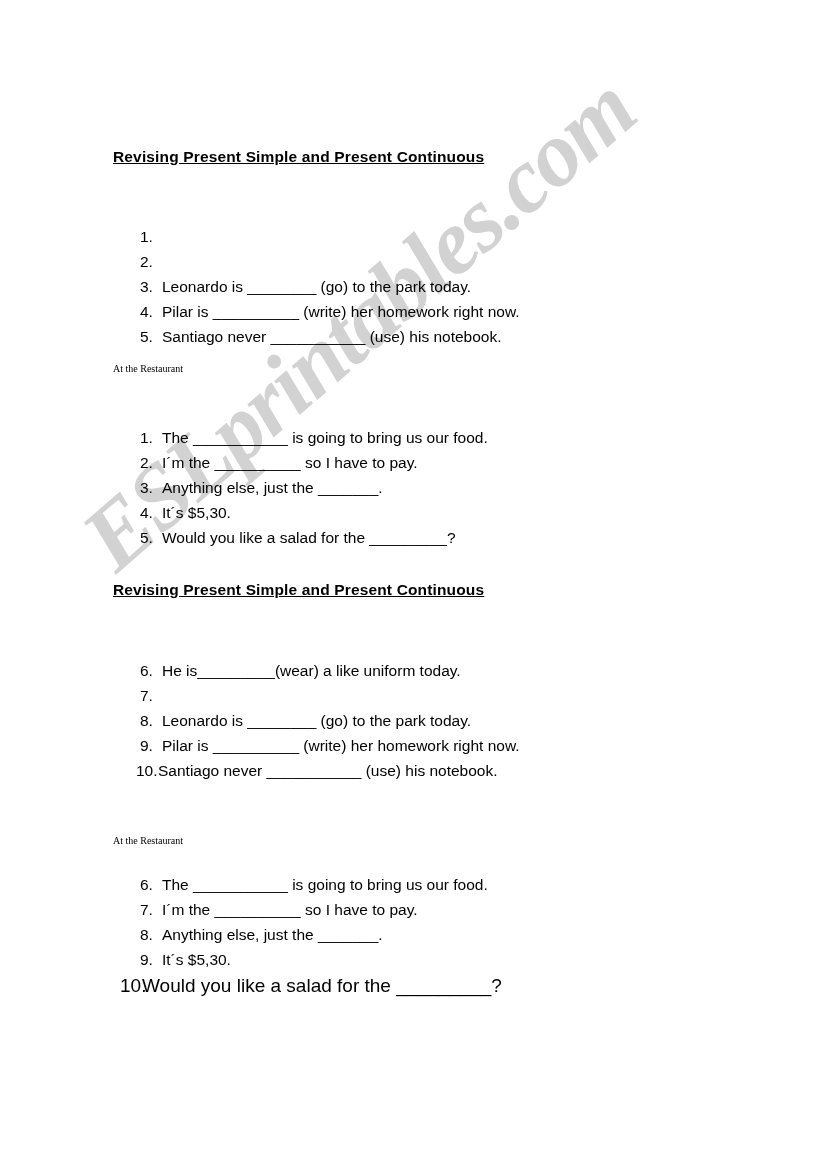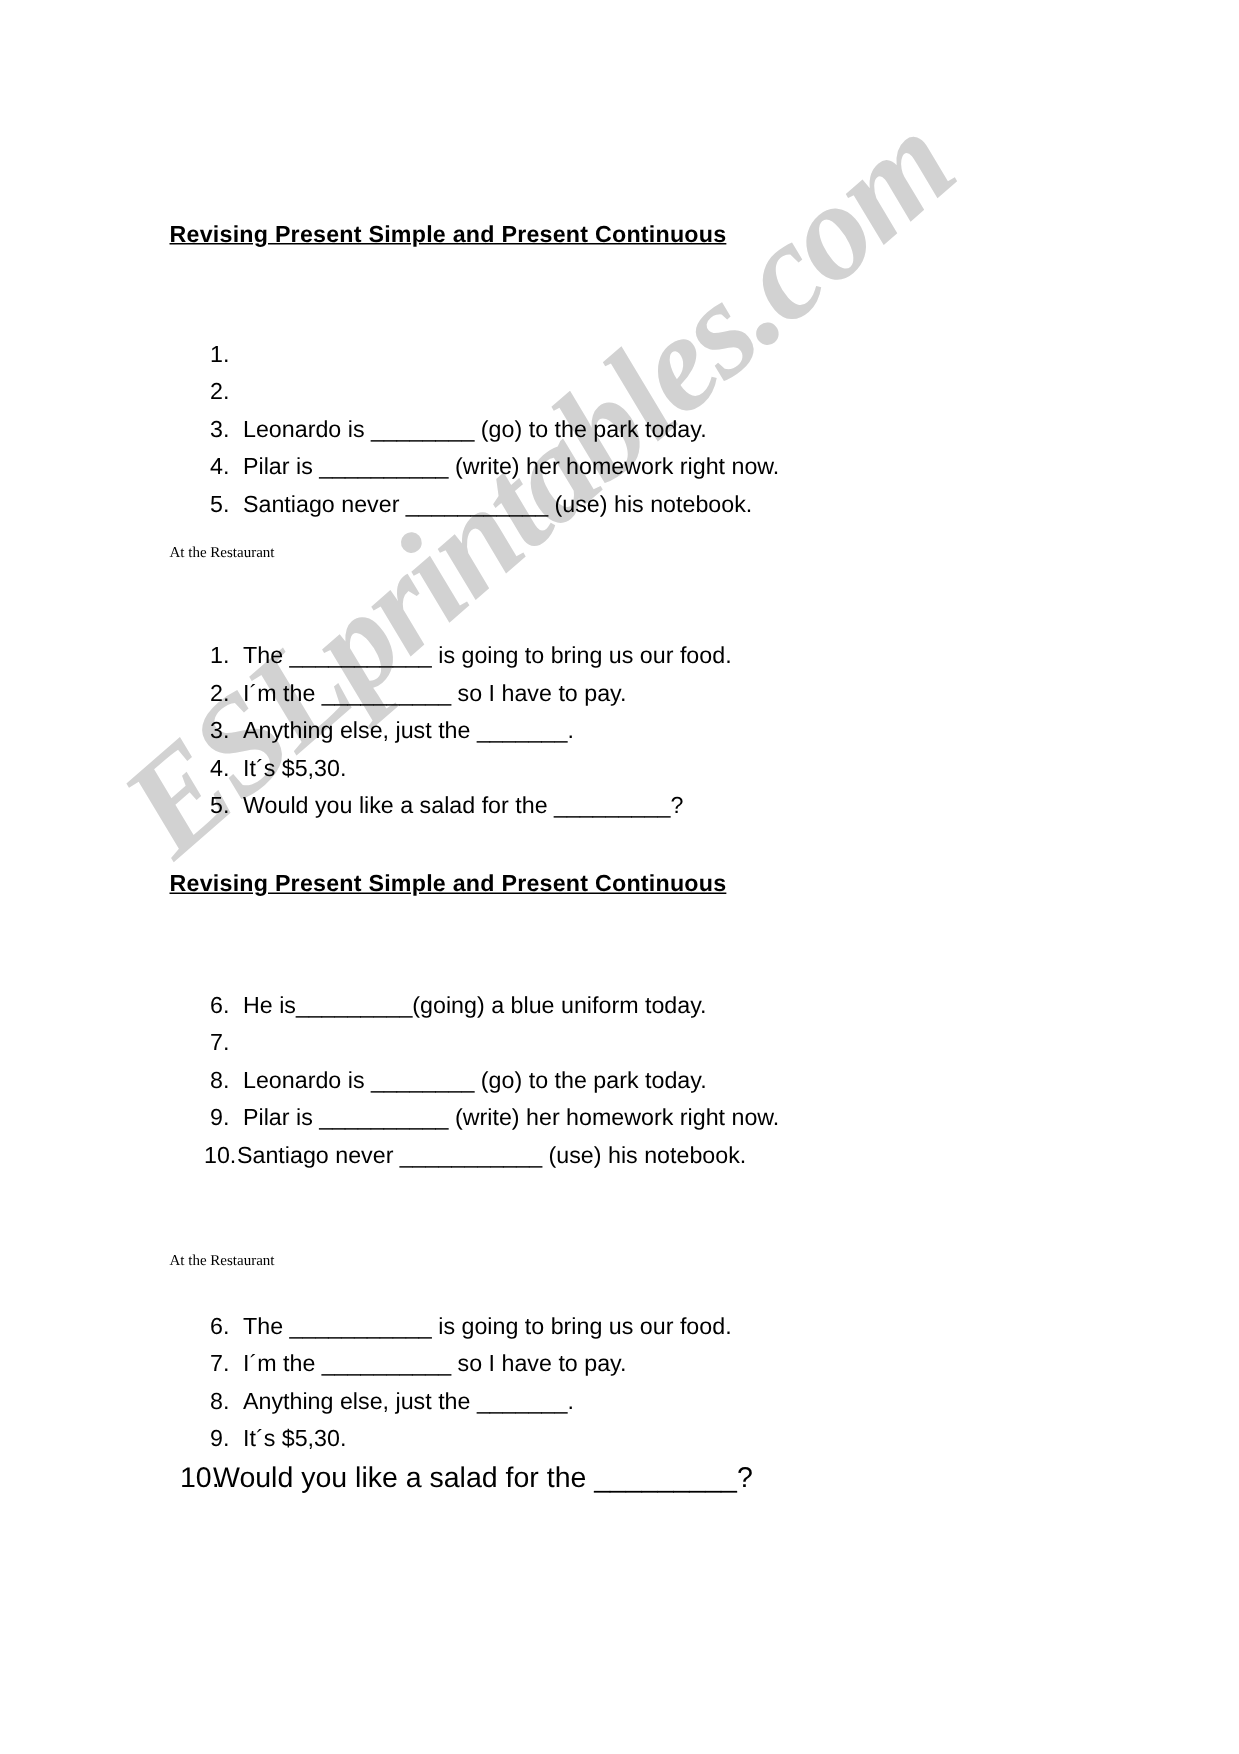--- a/index.html
+++ b/index.html
@@ -153,21 +153,21 @@
         <span class="num">5.</span>
         <span class="txt">Would you like a salad for the _________?</span>
       </li>
     </ol>
 
     <div class="blk heading" style="left:113px; top:581px;">Revising Present Simple and Present Continuous</div>
 
     <ol class="qlist blk" style="left:140px; top:658px;">
       <li>
         <span class="num">6.</span>
-        <span class="txt">He is_________(going) a blue uniform today.</span>
+        <span class="txt">He is_________(wear) a like uniform today.</span>
       </li>
       <li>
         <span class="num">7.</span>
       </li>
       <li>
         <span class="num">8.</span>
         <span class="txt">Leonardo is ________ (go) to the park today.</span>
       </li>
       <li>
         <span class="num">9.</span>

